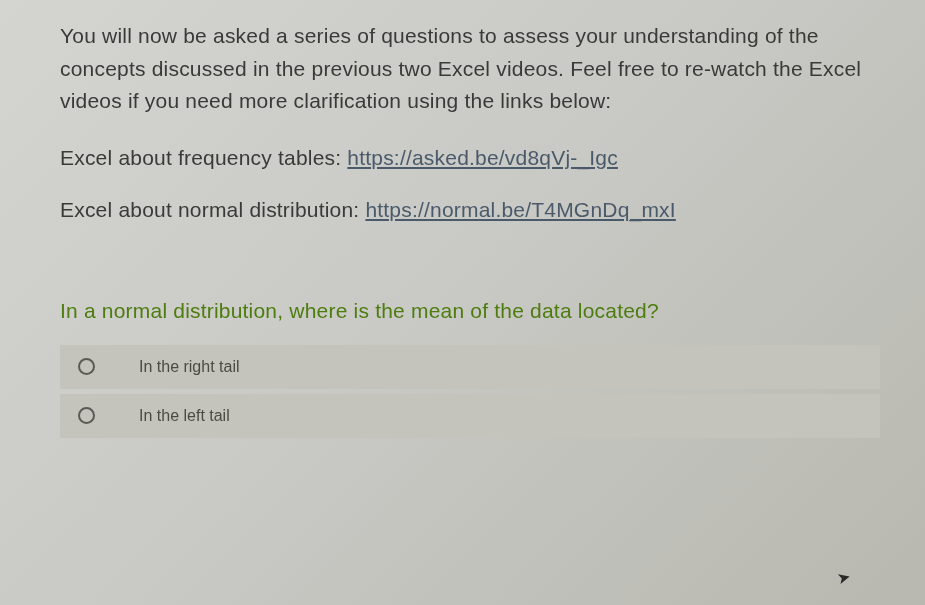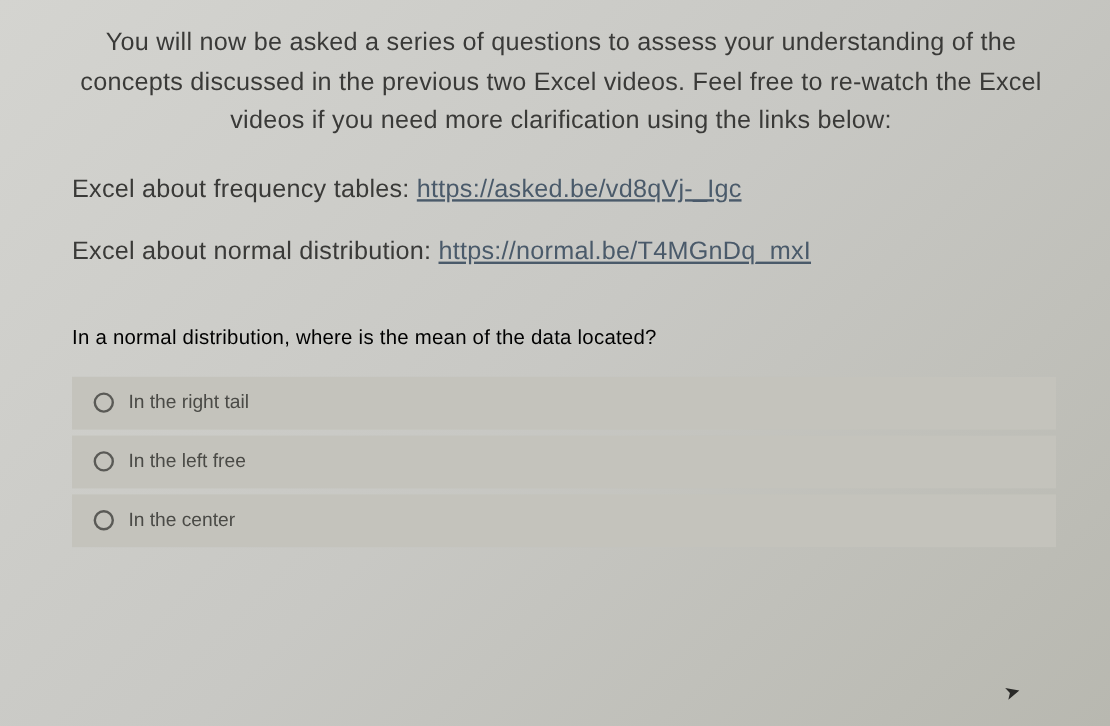--- a/index.html
+++ b/index.html
@@ -16,49 +16,49 @@
       color: #3a3a38;
       overflow: hidden;
       position: relative;
     }
     .intro-text {
       font-size: 21px;
       line-height: 1.55;
       color: #3a3a38;
       margin-bottom: 28px;
       letter-spacing: 0.2px;
-      text-align: center;
     }
     .video-link-line {
       font-size: 21px;
       color: #3a3a38;
       margin-bottom: 28px;
       letter-spacing: 0.2px;
     }
     .video-link-line a {
       color: #4a5a6a;
       text-decoration: underline;
     }
     .question-text {
-      font-size: 17px;
-      color: #000000;
-      margin-top: 50px;
+      font-size: 21px;
+      color: #4d7c0f;
+      margin-top: 77px;
       margin-bottom: 22px;
       letter-spacing: 0.2px;
     }
     .options-container {
       width: 820px;
     }
     .option-row {
       background: #c4c3bc;
       padding: 13px 18px;
       margin-bottom: 5px;
       display: flex;
       align-items: center;
       cursor: pointer;
+      gap: 32px;
     }
     .radio-circle {
       width: 17px;
       height: 17px;
       border: 2px solid #5a5a56;
       border-radius: 50%;
       margin-right: 12px;
       background: transparent;
       flex-shrink: 0;
     }
@@ -92,23 +92,19 @@
 
 <div class="options-container">
 
   <div class="option-row">
     <span class="radio-circle"></span>
     <span class="option-label">In the right tail</span>
   </div>
 
   <div class="option-row">
     <span class="radio-circle"></span>
-    <span class="option-label">In the left free</span>
+    <span class="option-label">In the left tail</span>
   </div>
 
-  <div class="option-row">
-    <span class="radio-circle"></span>
-    <span class="option-label">In the center</span>
-  </div>
 
 </div>
 
 <span class="cursor-icon">➤</span>
 
 </body></html>

